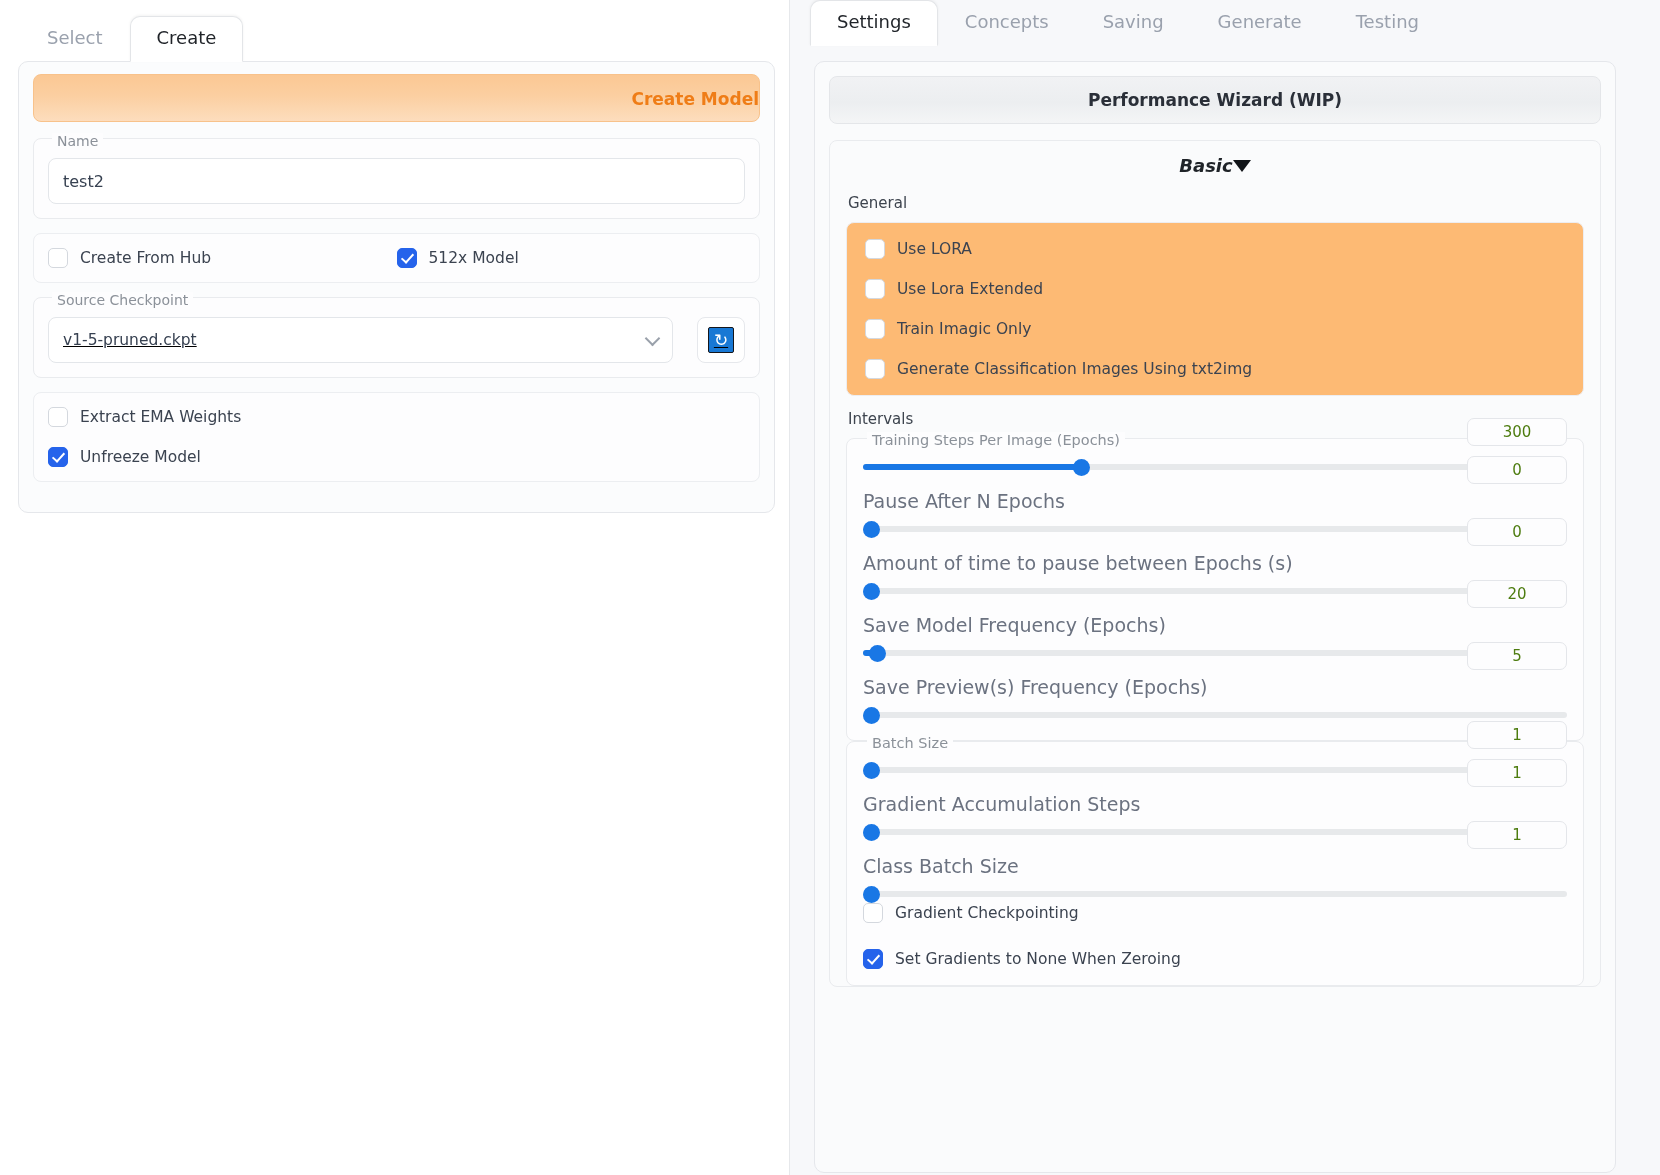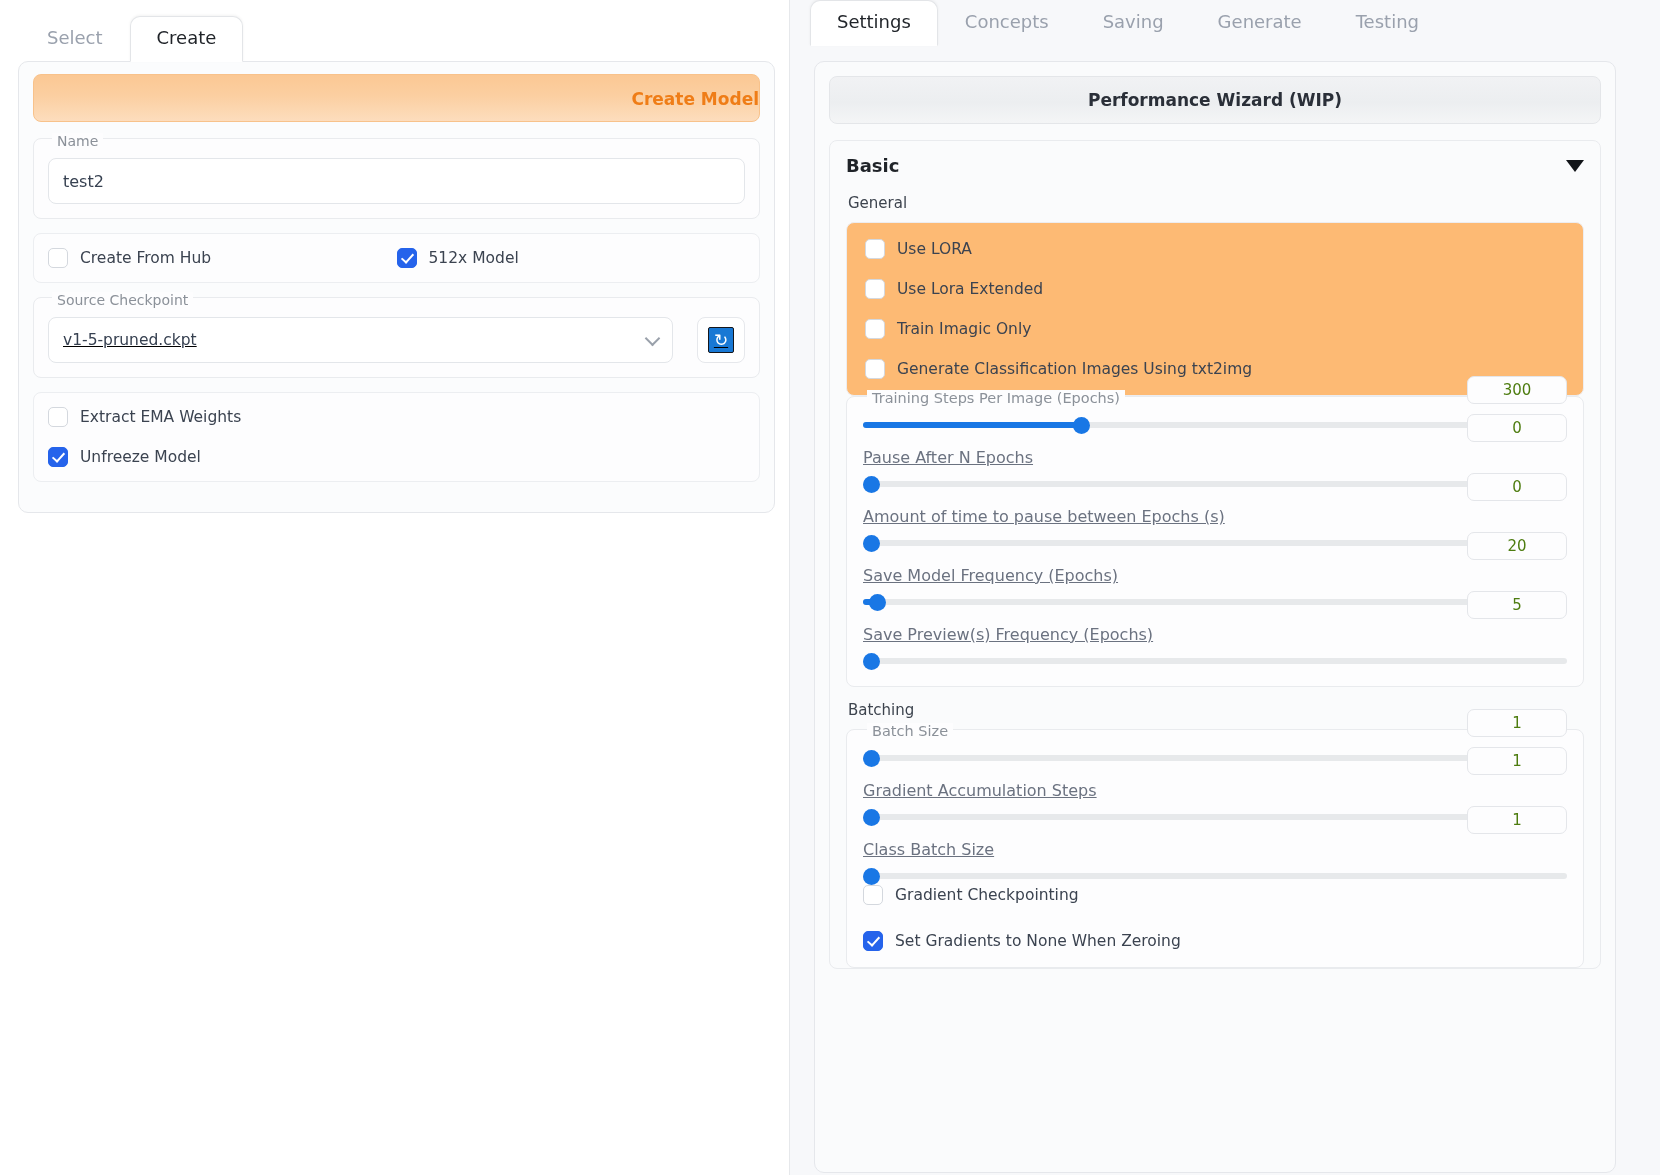--- a/index.html
+++ b/index.html
@@ -222,23 +222,24 @@
     cursor: pointer;
     margin-bottom: 16px;
   }
   .accordion {
     border: 1px solid #e9ebee;
     border-radius: 8px;
     background: #fafbfc;
     padding: 14px 16px 0 16px;
   }
   .acc-head {
-    display: flex; align-items: center; justify-content: space-between;
+    display: flex; align-items: center; justify-content: center;
     cursor: pointer;
     padding-bottom: 4px;
+    font-style: italic;
   }
   .acc-title { font-size: 18px; font-weight: bold; color: #1f2328; }
   .acc-caret {
     width: 0; height: 0;
     border-left: 9px solid transparent;
     border-right: 9px solid transparent;
     border-top: 12px solid #111418;
   }
   .sec-label {
     font-size: 15px; color: #3d444e;
@@ -264,24 +265,23 @@
     background: #fdfdfe;
     display: inline-block;
     padding: 0 5px;
     position: relative;
     top: -9px;
     left: 4px;
   }
   .slider-row { position: relative; }
   .slider-row + .slider-row { margin-top: 14px; }
   .sr-label {
-    font-size: 16px; color: #6b7280;
+    font-size: 19px; color: #6b7280;
     margin-bottom: 8px;
     display: block;
-    text-decoration: underline;
   }
   .track-wrap { position: relative; height: 18px; }
   .track {
     position: absolute; left: 0; right: 0; top: 6px;
     height: 6px; background: #e7e9eb; border-radius: 3px;
   }
   .fill {
     position: absolute; left: 0; top: 6px;
     height: 6px; background: #1977e5; border-radius: 3px;
   }
@@ -422,20 +422,21 @@
         <div class="chk-row">
           <span class="cbox"></span>
           <span class="cbox-label">Train Imagic Only</span>
         </div>
         <div class="chk-row">
           <span class="cbox"></span>
           <span class="cbox-label">Generate Classification Images Using txt2img</span>
         </div>
       </div>
 
+      <div class="sec-label">Intervals</div>
 
       <div class="slider-group">
         <span class="sg-legend">Training Steps Per Image (Epochs)</span>
 
         <div class="slider-row">
           <input class="numbox topnum" type="text" value="300" style="">
           <div class="track-wrap">
             <div class="track"></div>
             <div class="fill" style="width:31%"></div>
             <div class="thumb" style="left:31%"></div>
@@ -476,21 +477,20 @@
           <span class="sr-label">Save Preview(s) Frequency (Epochs)</span>
           <input class="numbox rownum" type="text" value="5" style="">
           <div class="track-wrap">
             <div class="track"></div>
             <div class="fill" style="width:0%"></div>
             <div class="thumb" style="left:8px"></div>
           </div>
         </div>
       </div>
 
-      <div class="sec-label">Batching</div>
 
       <div class="slider-group">
         <span class="sg-legend">Batch Size</span>
 
         <div class="slider-row">
           <input class="numbox topnum" type="text" value="1" style="">
           <div class="track-wrap">
             <div class="track"></div>
             <div class="fill" style="width:0%"></div>
             <div class="thumb" style="left:8px"></div>

